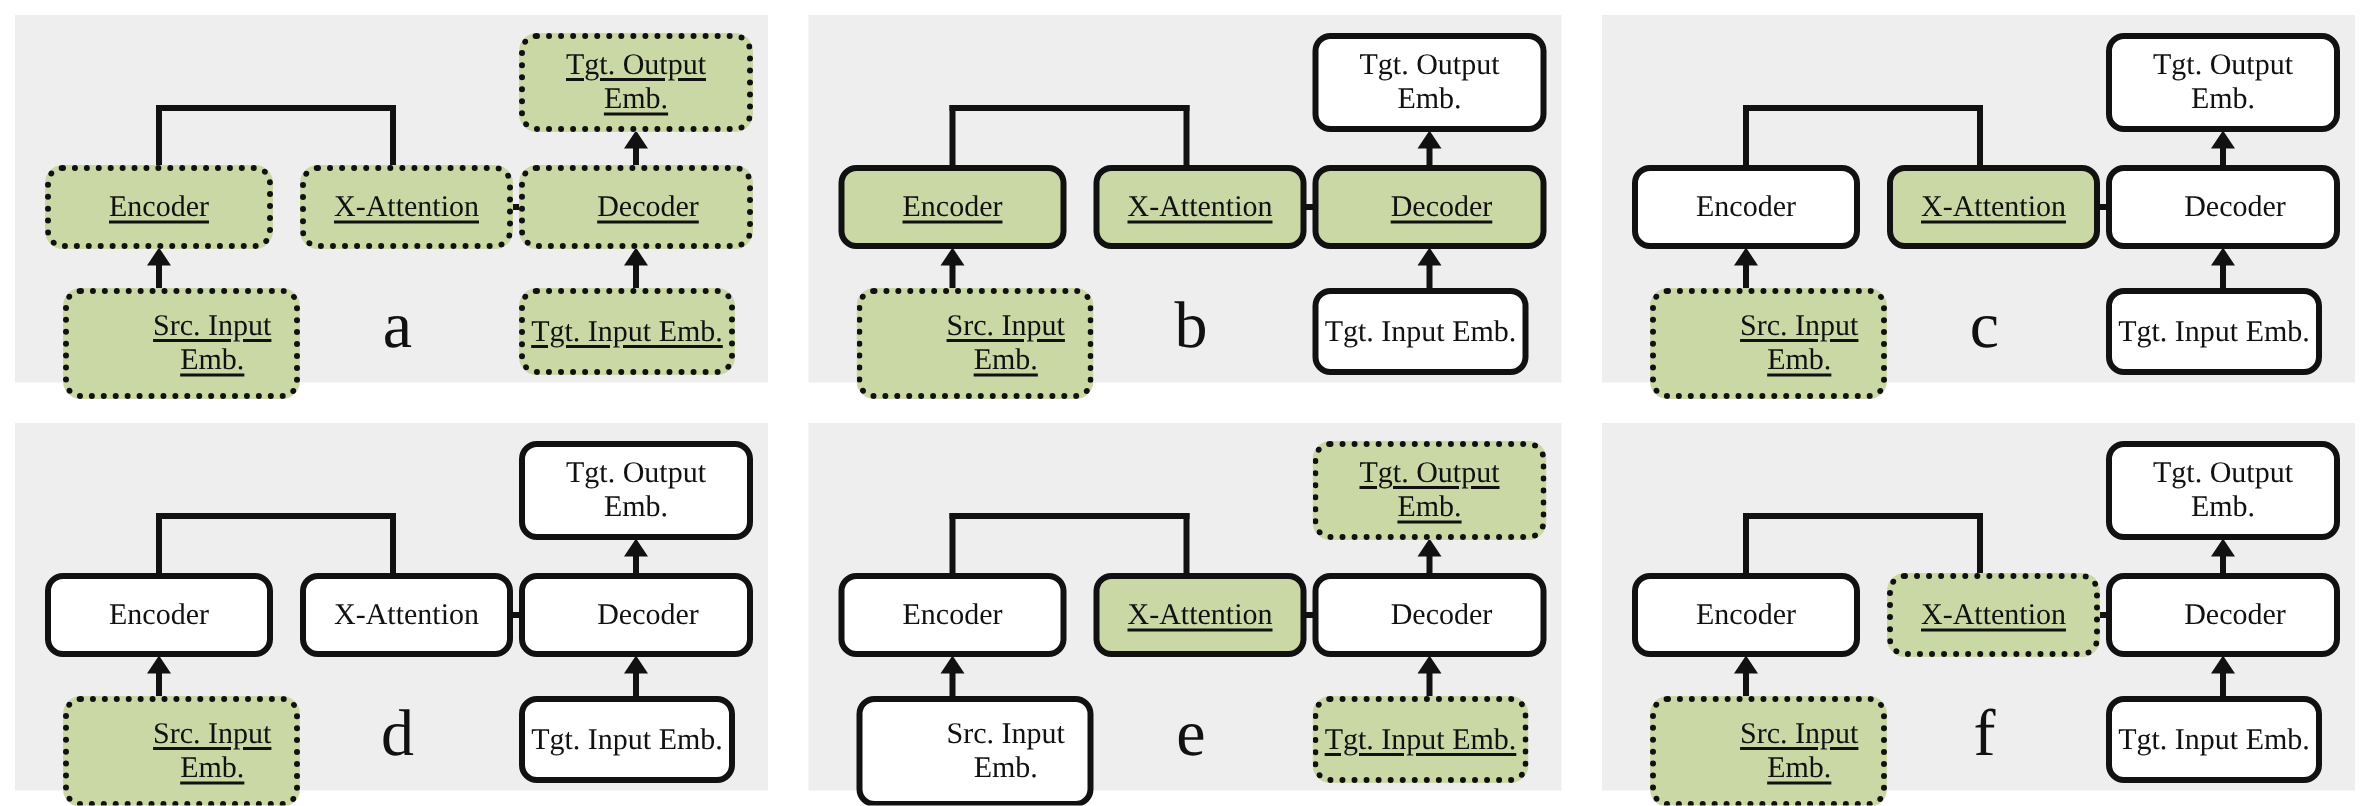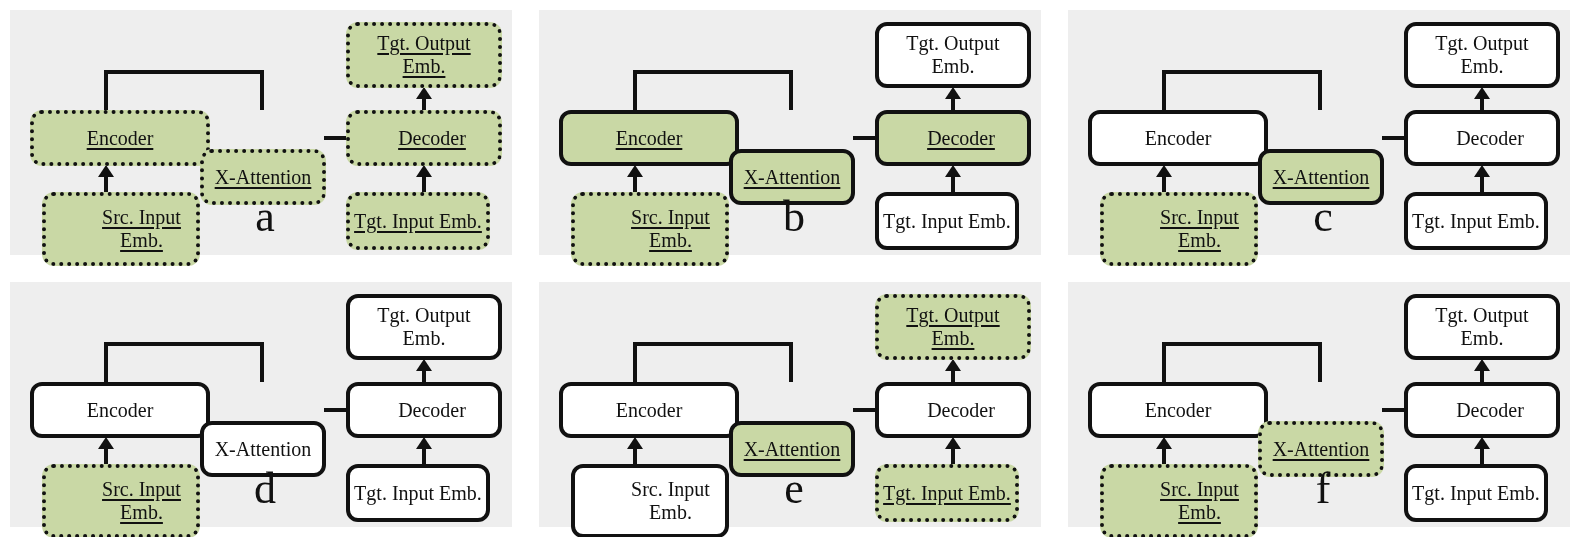--- a/index.html
+++ b/index.html
@@ -32,22 +32,22 @@
     border-radius:12px;
     font-size:20px;
     line-height:1.15;
     overflow:hidden;
   }
   .box.green{background:var(--highlight-fill);}
   .box.dotted{border-style:dotted;}
   .box.underline span{text-decoration:underline;text-decoration-thickness:2px;text-underline-offset:3px;}
   .b-out{left:336px;top:12px;width:156px;height:66px;}
   .b-out span{white-space:pre-line;}
-  .b-enc{left:20px;top:100px;width:180px;height:56px;}
-  .b-xatt{left:190px;top:100px;width:126px;height:56px;margin-top:39px;}
+  .b-enc{left:20px;top:100px;width:152px;height:56px;}
+  .b-xatt{left:190px;top:100px;width:142px;height:56px;}
   .b-dec{left:336px;top:100px;width:156px;height:56px;padding-left:16px;}
   .b-src{left:32px;top:182px;width:158px;height:74px;padding-left:41px;}
   .b-tin{left:336px;top:182px;width:144px;height:58px;}
   .letter{
     position:absolute;left:220px;top:185px;width:70px;
     text-align:center;font-size:44px;line-height:1;
   }
   .seg{position:absolute;background:var(--line);}
   .br-l{left:94px;top:60px;width:4px;height:40px;}
   .br-h{left:94px;top:60px;width:160px;height:4px;}

